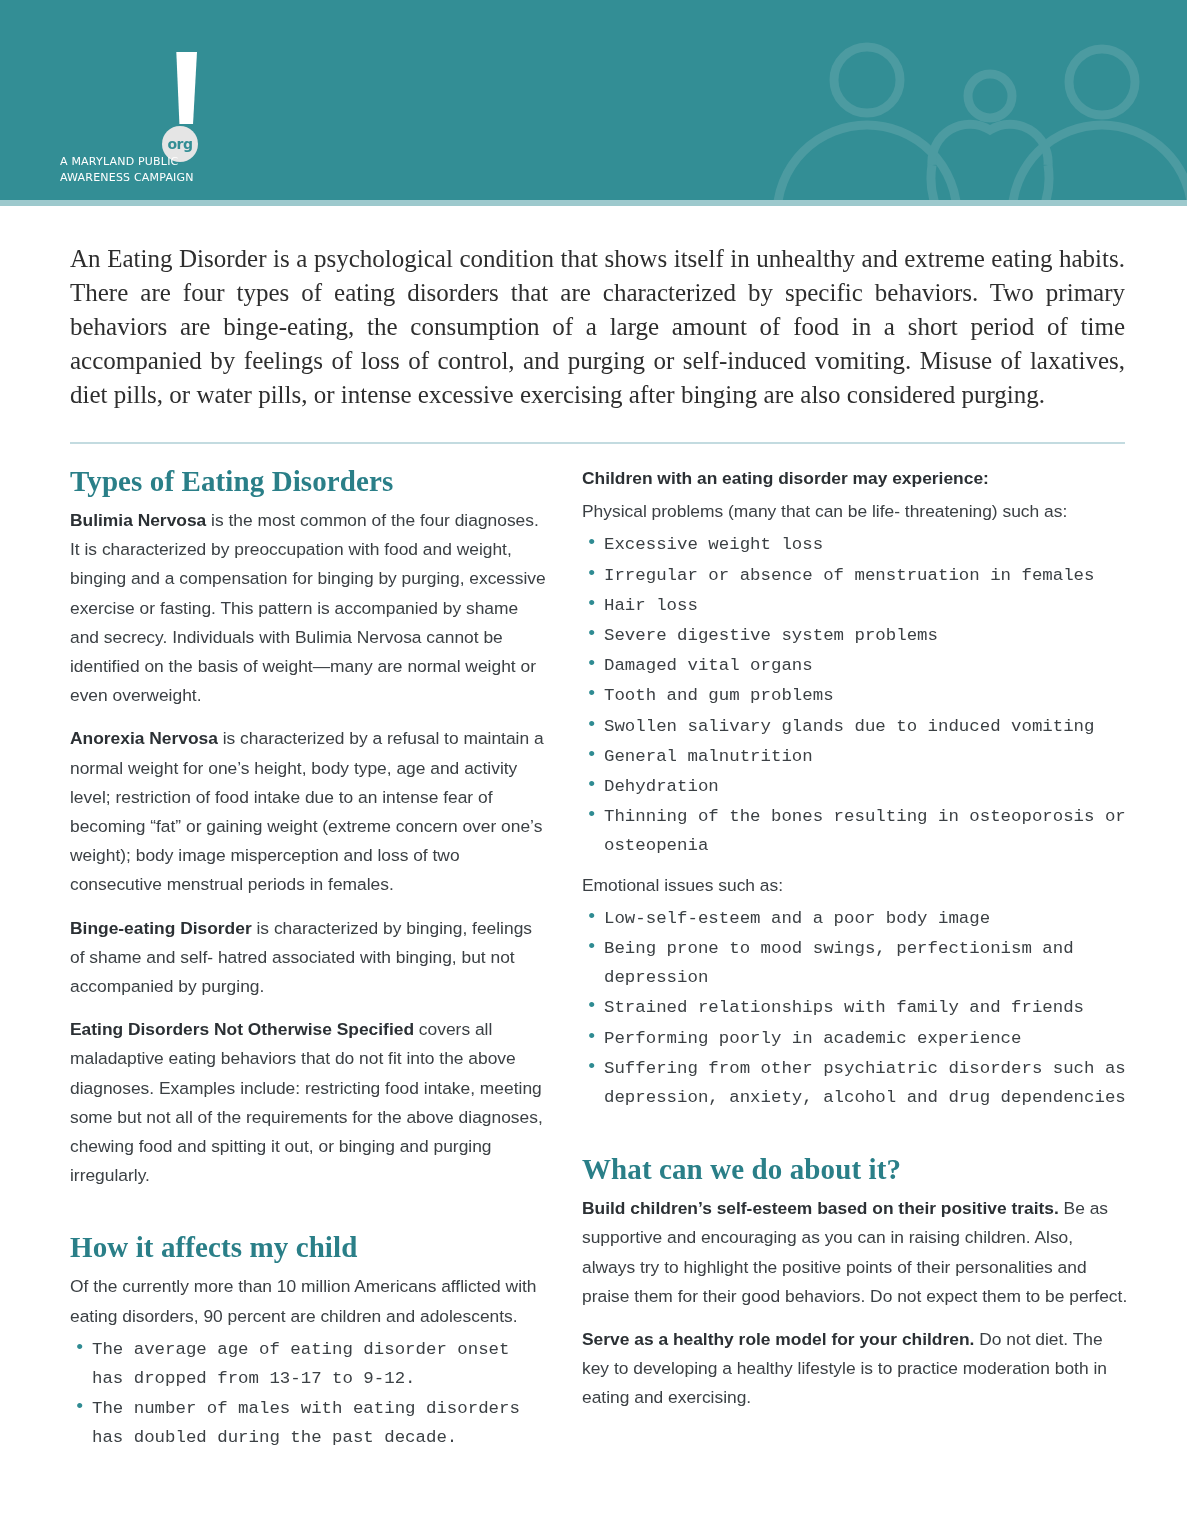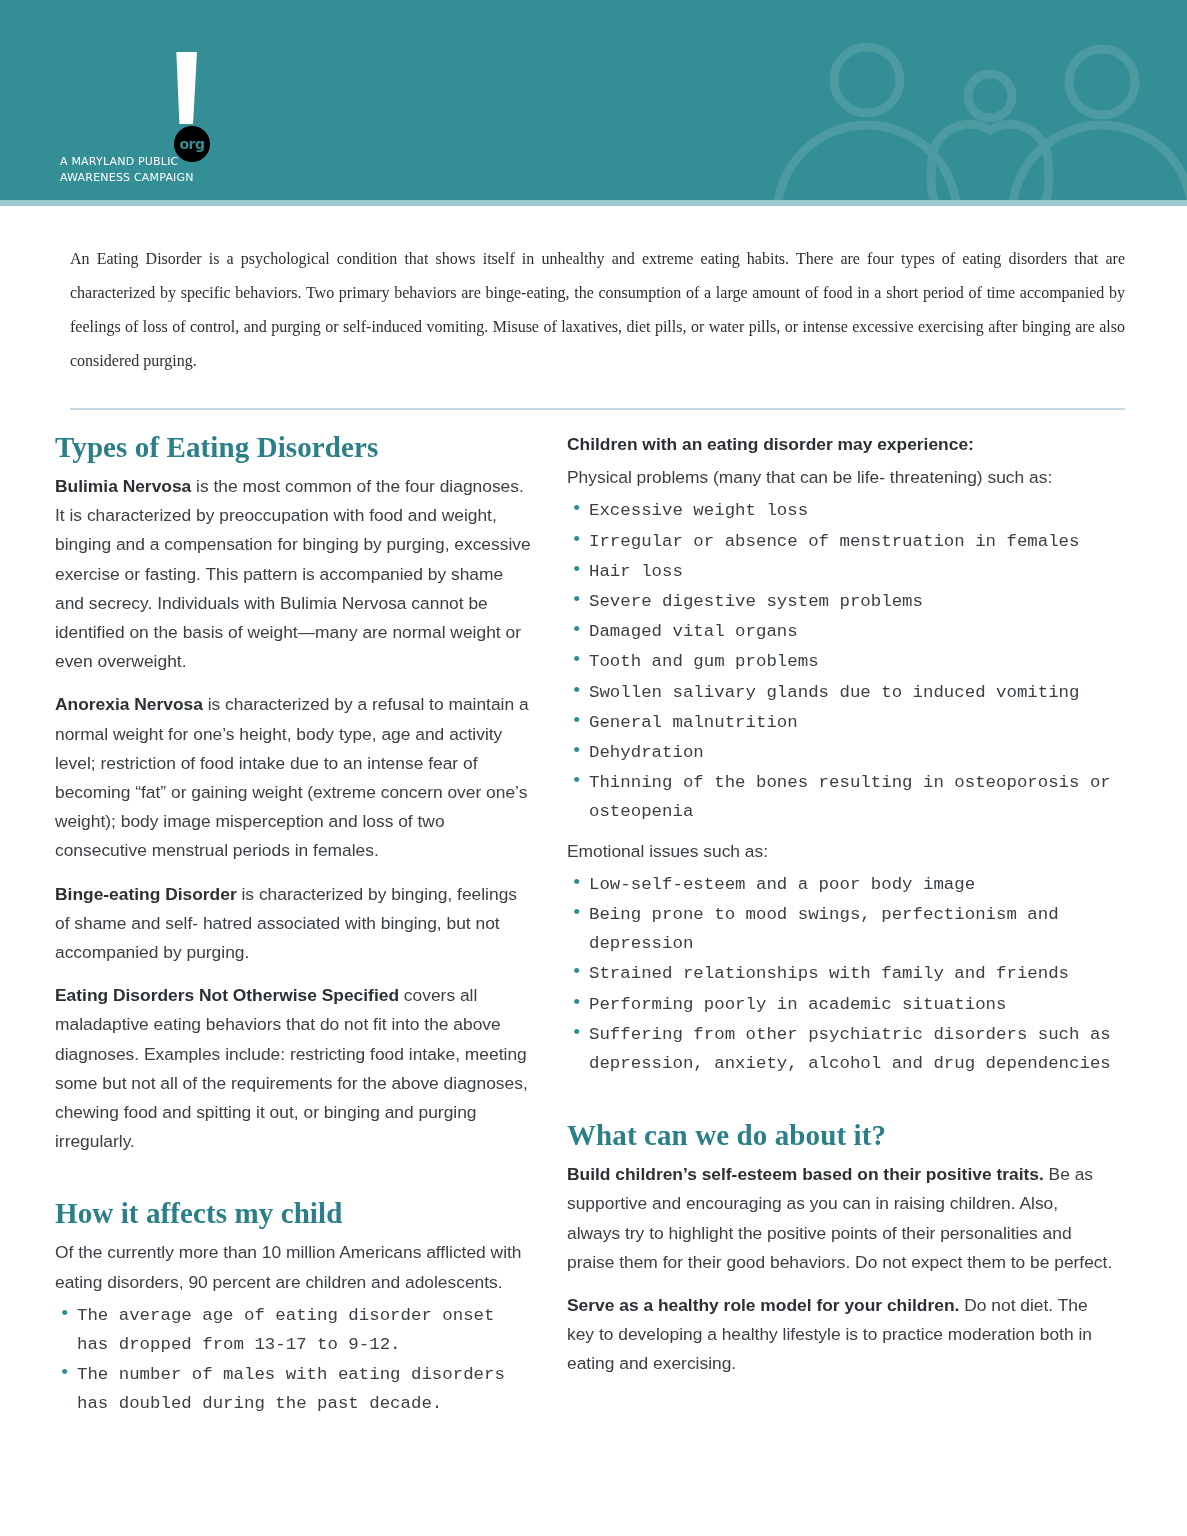--- a/index.html
+++ b/index.html
@@ -67,26 +67,26 @@
     width: 22px;
   }
   .logo-bang-bar {
     width: 22px;
     height: 72px;
     background: #ffffff;
     clip-path: polygon(6% 0, 100% 0, 82% 100%, 20% 100%);
   }
   .logo-org {
     position: absolute;
-    left: 116px;
+    left: 104px;
     top: 76px;
     width: 36px;
     height: 36px;
     border-radius: 50%;
-    background: #000000;
+    background: #e5e5e5;
     display: flex;
     align-items: center;
     justify-content: center;
   }
   .logo-org span {
     color: #338e95;
     font-family: "DejaVu Sans", sans-serif;
     font-size: 14px;
     font-weight: 700;
     letter-spacing: -0.5px;
@@ -123,35 +123,35 @@
     font-size: 39px;
     line-height: 46px;
     letter-spacing: 0.2px;
   }
 
   
   .intro {
     margin: 36px 62px 0 70px;
     color: #2e2e2e;
     font-family: "Liberation Serif", serif;
-    font-size: 16px;
+    font-size: 25px;
     line-height: 34px;
     text-align: justify;
   }
   .divider {
     margin: 30px 62px 0 70px;
     height: 2px;
     background: #c3dbe0;
   }
 
   
   .columns {
     display: flex;
     margin: 20px 0 0 0;
-    padding: 0 58px 0 55px;
+    padding: 0 58px 0 70px;
     box-sizing: border-box;
   }
   .col-left  { width: 512px; padding-right: 32px; box-sizing: border-box; }
   .col-right { width: 547px; box-sizing: border-box; }
 
   h2.section-head {
     margin: 0 0 8px 0;
     color: #2a7f88;
     font-family: "Liberation Serif", serif;
     font-weight: 700;
@@ -273,21 +273,21 @@
       <li>Dehydration</li>
       <li>Thinning of the bones resulting in osteoporosis or osteopenia</li>
     </ul>
 
     <p class="body tight">Emotional issues such as:</p>
 
     <ul class="bullets">
       <li>Low-self-esteem and a poor body image</li>
       <li>Being prone to mood swings, perfectionism and depression</li>
       <li>Strained relationships with family and friends</li>
-      <li>Performing poorly in academic situations</li>
+      <li>Performing poorly in academic experience</li>
       <li>Suffering from other psychiatric disorders such as depression, anxiety, alcohol and drug dependencies</li>
     </ul>
 
     <h2 class="section-head spaced">What can we do about it?</h2>
 
     <p class="body"><b>Build children’s self-esteem based on their positive traits.</b><span> Be as supportive and encouraging as you can in raising children. Also, always try to highlight the positive points of their personalities and praise them for their good behaviors. Do not expect them to be perfect.</span></p>
 
     <p class="body"><b>Serve as a healthy role model for your children.</b><span> Do not diet. The key to developing a healthy lifestyle is to practice moderation both in eating and exercising.</span></p>
   </div>
 </div>

